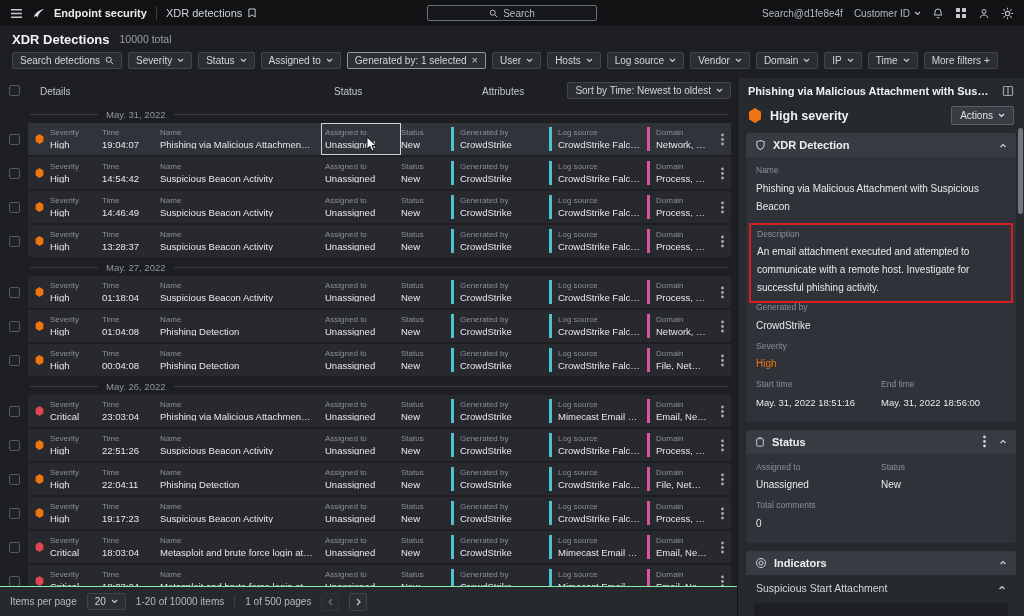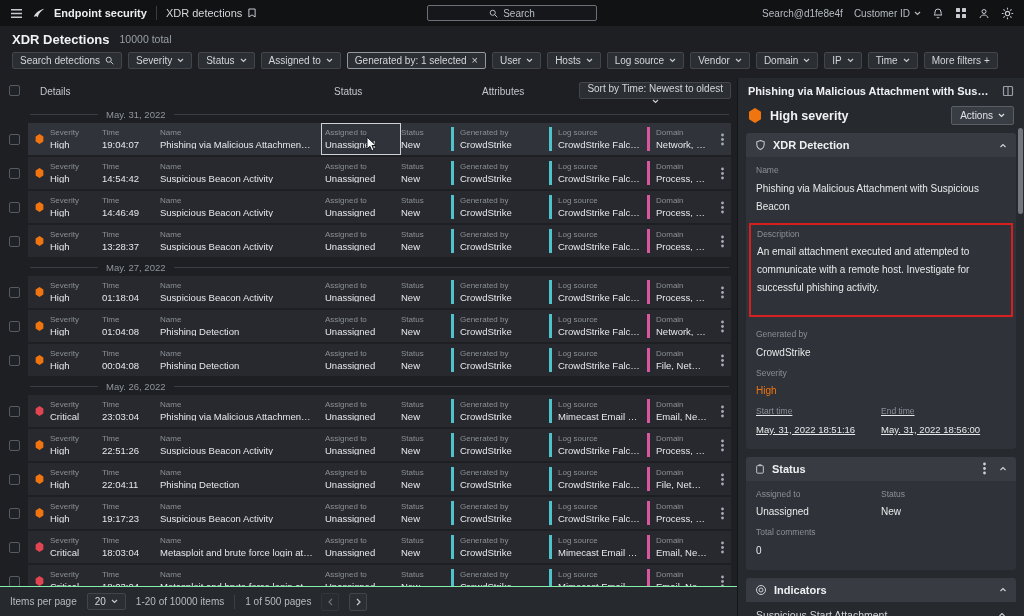--- a/index.html
+++ b/index.html
@@ -30,21 +30,21 @@
 
   
   .main { flex:1; display:flex; min-height:0; }
   .left { width:737px; display:flex; flex-direction:column; min-height:0; }
 
   
   .list-header { position:relative; height:26px; flex:0 0 auto; }
   .lh-label { position:absolute; top:8px; font-size:10px; color:#c2c6cc; }
   .lh-check { position:absolute; left:9px; top:7px; }
   .cb { width:11px; height:11px; border:1px solid #565b62; border-radius:2px; background:#1f2226; display:inline-block; cursor:pointer; }
-  .sort-chip { position:absolute; right:6px; top:4px;flex-direction:column; }
+  .sort-chip { position:absolute; right:6px; top:4px; }
 
   
   .list { flex:1; overflow:hidden; padding-top:2px; }
   .gh { display:flex; align-items:center; height:17px; gap:8px; padding:0 8px 0 30px; }
   .gh-line { height:1px; background:#3a3e44; }
   .gh-line.l { width:68px; }
   .gh-line.r { flex:1; }
   .gh-date { font-size:9.5px; color:#90969d; white-space:nowrap; }
   .rowline { display:flex; height:32px; margin-bottom:2px; }
   .row-checkcell { width:28px; display:flex; align-items:center; justify-content:center; flex:0 0 auto; }
@@ -86,22 +86,22 @@
   .actions-chip { display:inline-flex; align-items:center; gap:5px; height:19px; padding:0 8px; background:#383c43; border:1px solid #5a5f66; border-radius:2px; font-size:10px; color:#e0e3e7; cursor:pointer; }
   .section { margin:0 8px 8px 8px; border-radius:3px; overflow:visible; }
   .sec-head { height:24px; background:#383b42; border-radius:3px 3px 0 0; display:flex; align-items:center; gap:7px; padding:0 9px; }
   .sec-title { flex:1; font-size:11px; font-weight:bold; color:#eef0f2; }
   .sec-ico { color:#cdd1d7; display:inline-flex; }
   .sec-body { background:#2f3238; padding:9px 10px 3px 10px; border-radius:0 0 3px 3px; }
   .pf { margin-bottom:9px; }
   .pf .cl { font-size:8.5px; margin-bottom:3px; display:block; }
   .pf .pv { font-size:10px; color:#e8eaec; line-height:1.35; }
   .pv.orange { color:#f0740f; }
-  .redbox { border:2px solid #d81f1f; padding:5px 6px 16px 6px; margin:0 -7px 13px -7px; }
-  .two-col { display:flex;text-decoration:underline; }
+  .redbox { border:2px solid #d81f1f; padding:5px 6px 2px 6px; margin:0 -7px 0 -7px; }
+  .two-col { display:flex; }
   .two-col .pf { flex:1; min-width:0; }
   .grid2 { display:grid; grid-template-columns:1fr 1fr; }
   .ind-body { background:#26292e; border-radius:0 0 3px 3px; }
   .sub-head { display:flex; align-items:center; padding:7px 10px; font-size:10.5px; color:#d3d6da; }
   .sub-head .sec-ico { margin-left:auto; }
   .event-box { margin:2px 8px 8px 8px; background:#1d1f23; border-radius:3px; padding:8px 9px; display:grid; grid-template-columns:92px 88px auto; gap:4px 6px; }
   .scroll-thumb { position:absolute; right:1px; top:50px; width:5px; height:86px; background:#73777e; border-radius:3px; }
 
   .cursor { position:absolute; left:366px; top:136px; z-index:60; pointer-events:none; }
 </style>

